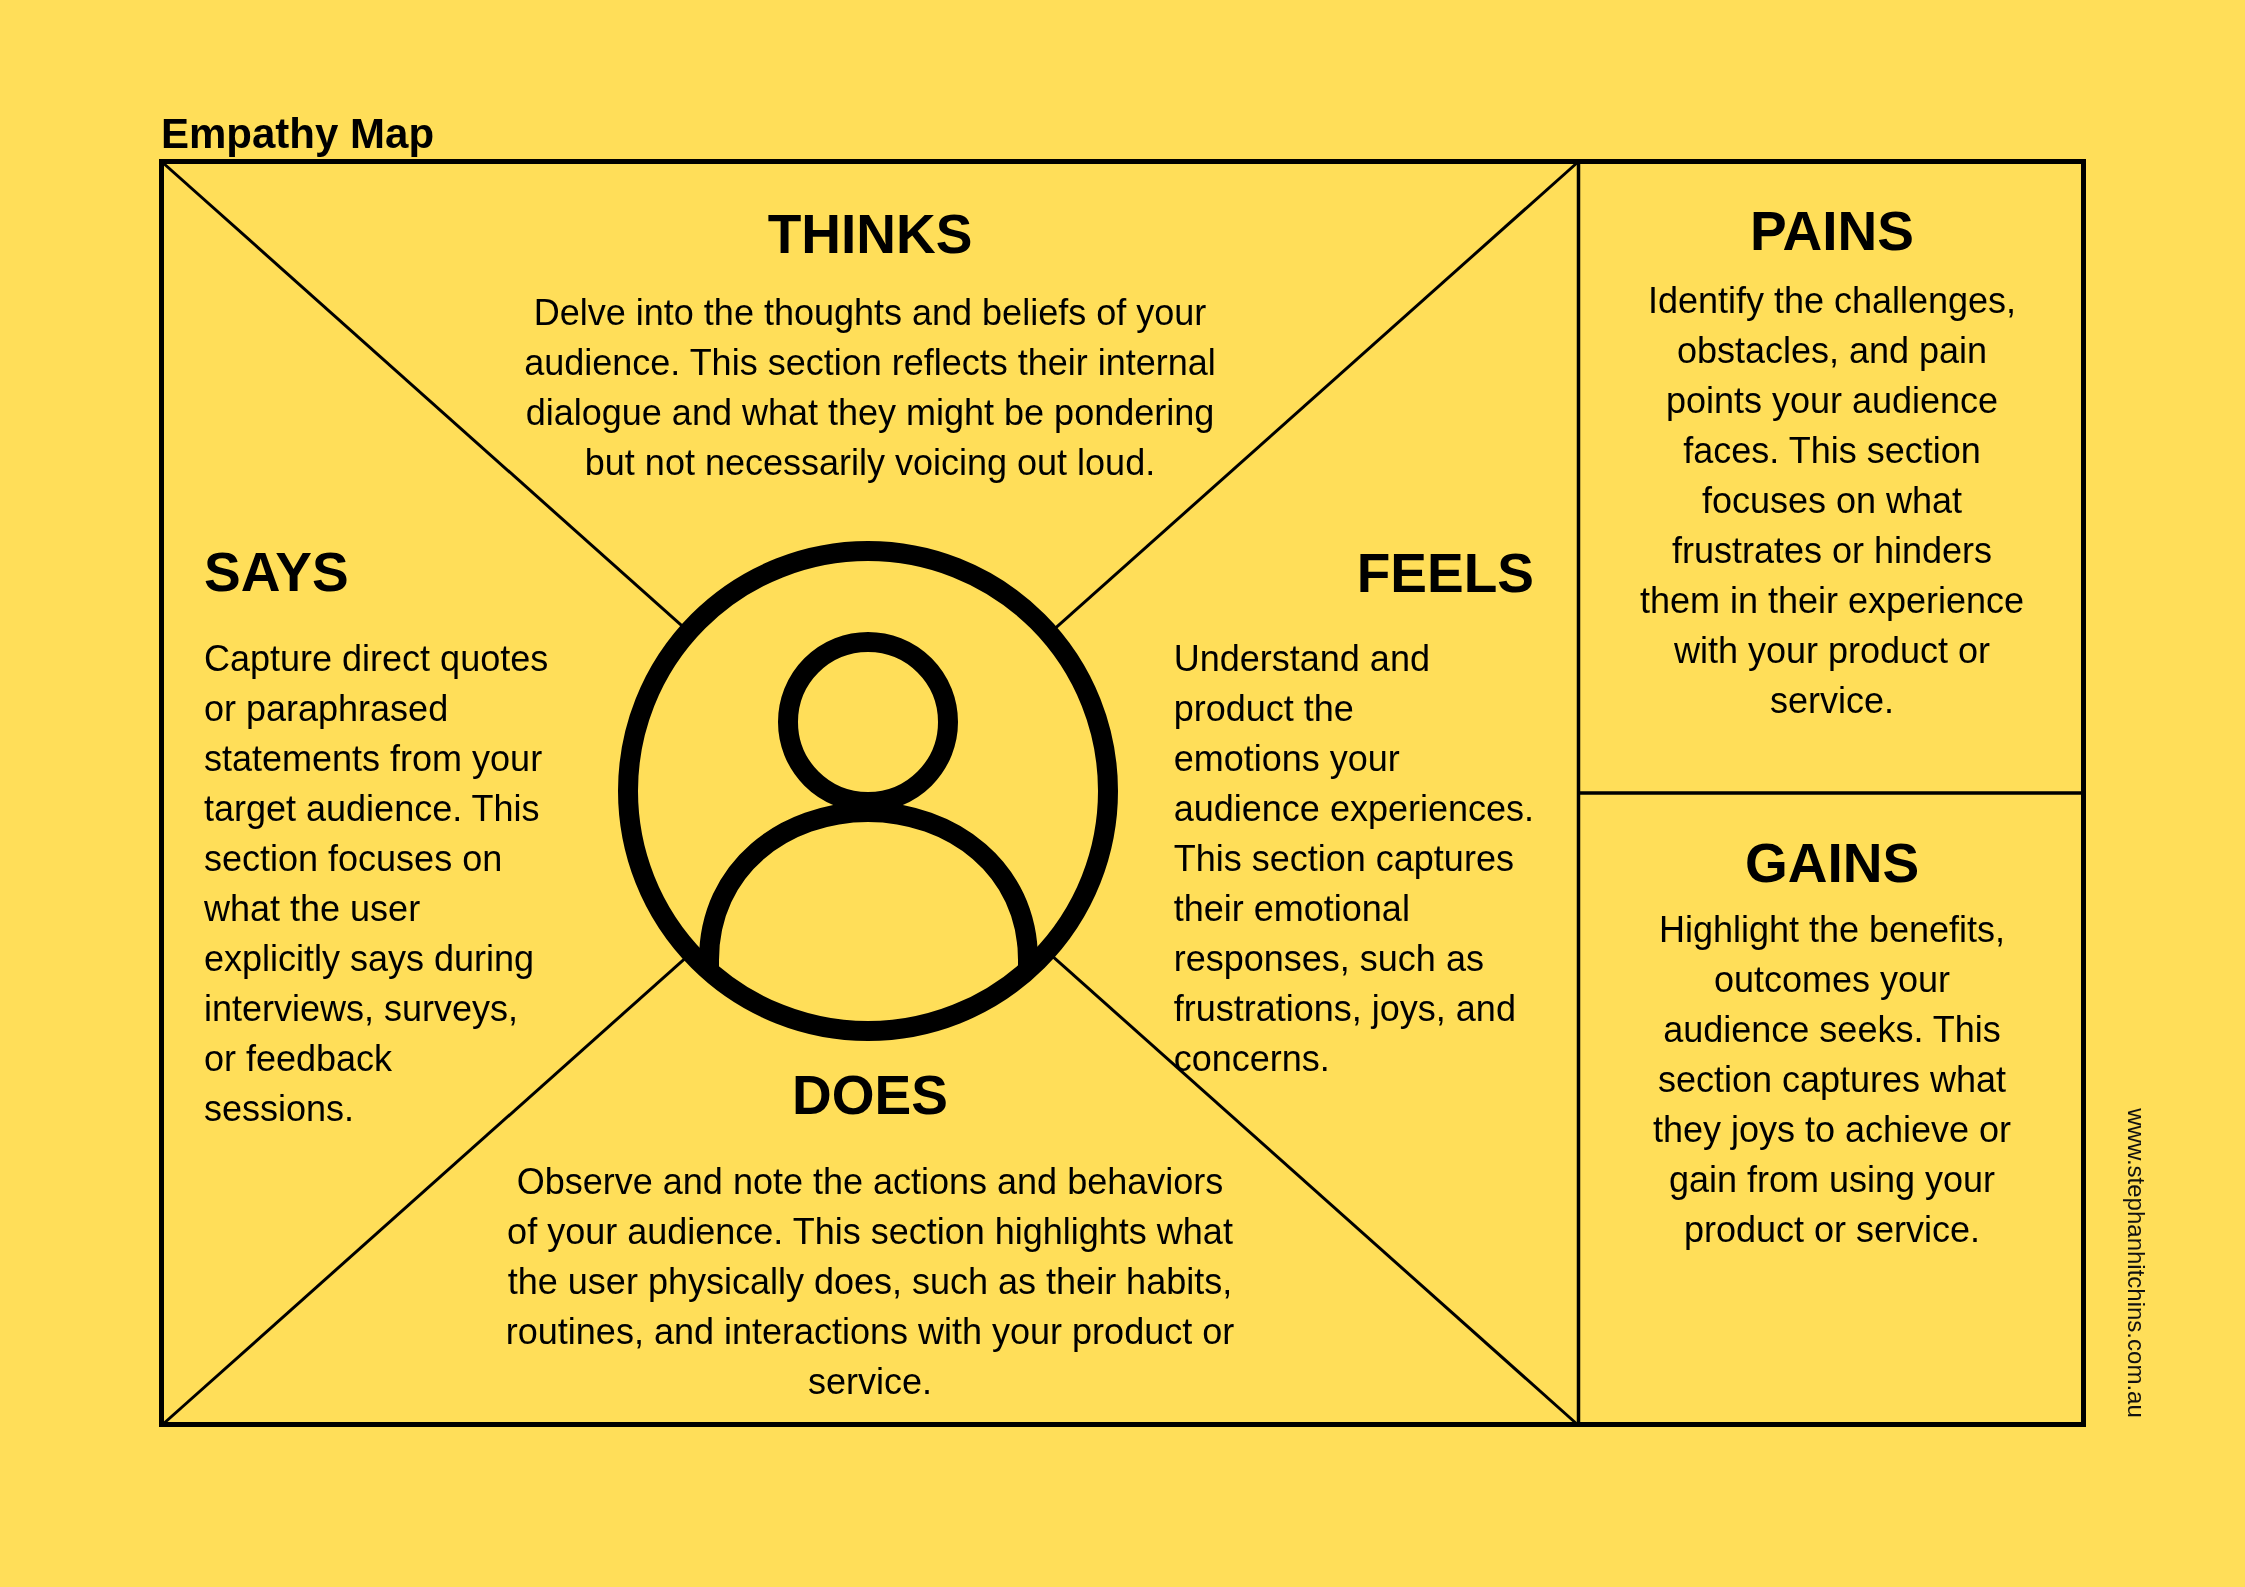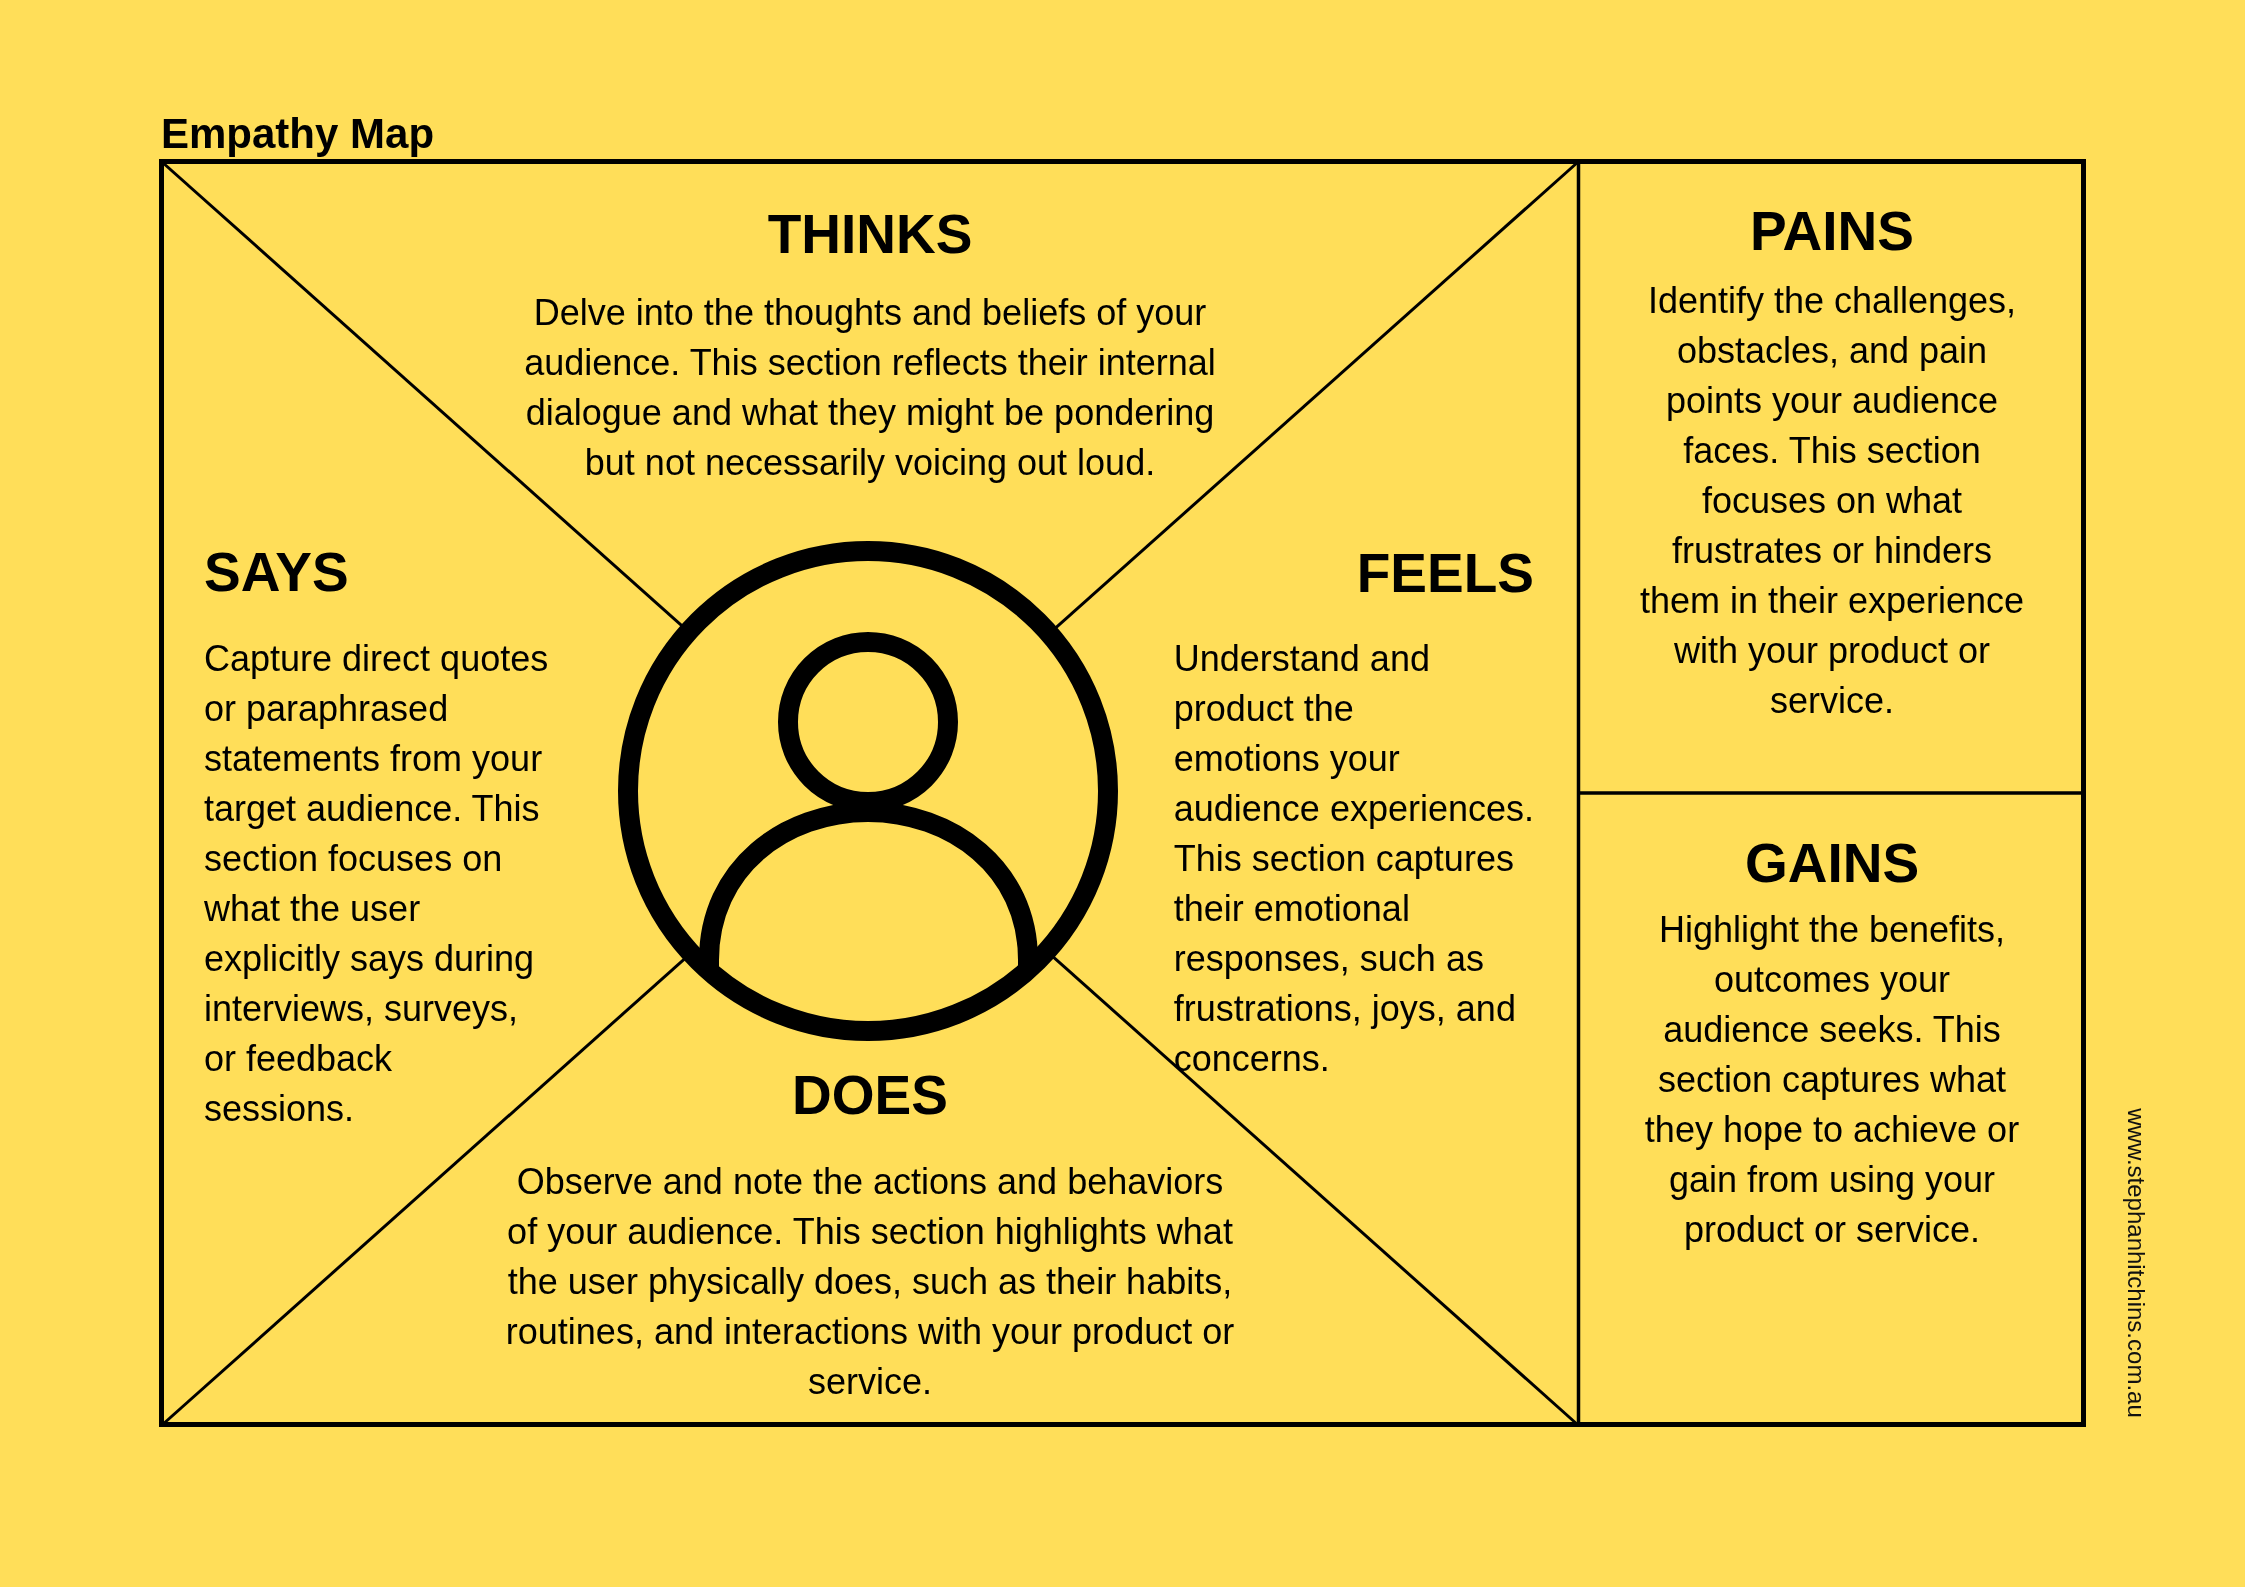--- a/index.html
+++ b/index.html
@@ -165,18 +165,18 @@
   <span class="line">with your product or</span>
   <span class="line">service.</span>
 </div>
 
 <div class="heading center gains-h">GAINS</div>
 <div class="body-text center gains-b">
   <span class="line">Highlight the benefits,</span>
   <span class="line">outcomes your</span>
   <span class="line">audience seeks. This</span>
   <span class="line">section captures what</span>
-  <span class="line">they hope to achieve or</span>
+  <span class="line">they joys to achieve or</span>
   <span class="line">gain from using your</span>
   <span class="line">product or service.</span>
 </div>
 
 <div class="site-url">www.stephanhitchins.com.au</div>
 
 </body></html>

